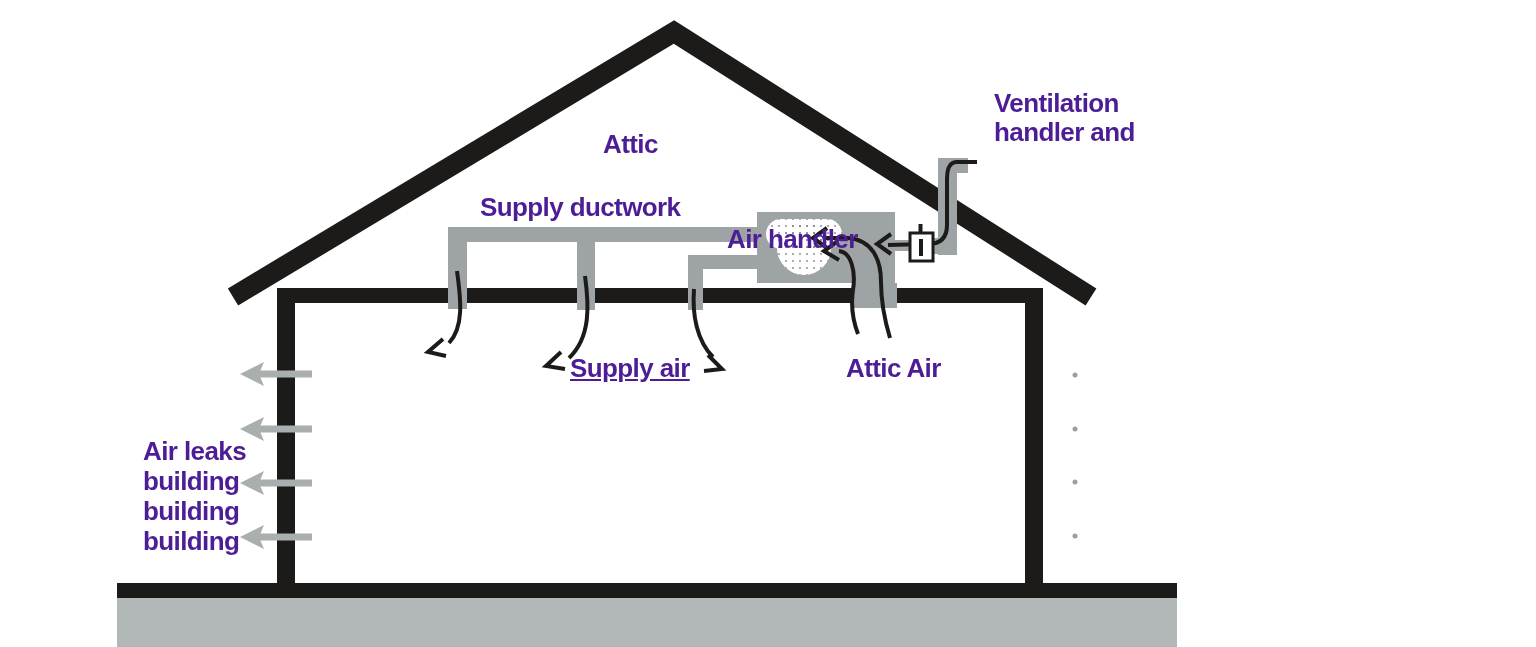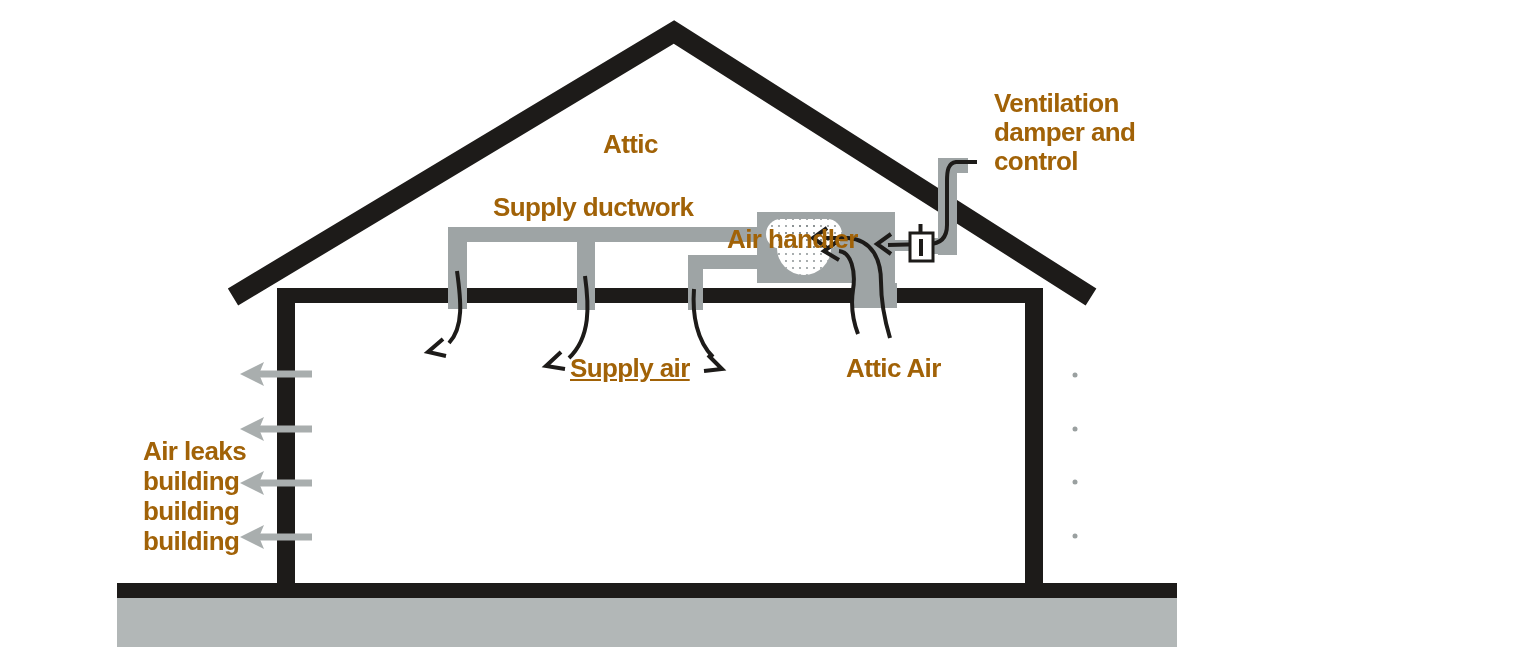--- a/index.html
+++ b/index.html
@@ -11,21 +11,21 @@
     font-family:"Liberation Sans", sans-serif;
   }
   #diagram-svg{position:absolute;left:0;top:0;width:1536px;height:647px;}
   .label{
     position:absolute;
     font-family:"Liberation Sans", sans-serif;
     font-weight:bold;
     font-size:26px;
     line-height:1.05;
     letter-spacing:-0.6px;
-    color:#a16207;
+    color:#4c1d95;
     white-space:nowrap;
   }
   .label .ln{display:block;}
   .lh29 .ln{line-height:29px;}
   .lh30 .ln{line-height:30px;}
 </style>
 </head>
 <body>
 
 <div id="stage">
@@ -120,28 +120,27 @@
     <g fill="#9aa0a0">
       <circle cx="1075" cy="375" r="2.5"></circle>
       <circle cx="1075" cy="429" r="2.5"></circle>
       <circle cx="1075" cy="482" r="2.5"></circle>
       <circle cx="1075" cy="536" r="2.5"></circle>
     </g>
   </svg>
 
   <div class="label" style="left:603px;top:131px;">Attic</div>
 
-  <div class="label" style="left:493px;top:194px;">Supply ductwork</div>
+  <div class="label" style="left:480px;top:194px;">Supply ductwork</div>
 
   <div class="label" style="left:727px;top:178px;margin-top:48px;">Air handler</div>
 
   <div class="label lh29" style="left:994px;top:89px;">
     <span class="ln">Ventilation</span>
-    <span class="ln">damper and</span>
-    <span class="ln">control</span>
+    <span class="ln">handler and</span>
   </div>
 
   <div class="label" style="left:570px;top:355px;text-decoration:underline;">Supply air</div>
 
   <div class="label" style="left:846px;top:355px;">Attic Air</div>
 
   <div class="label lh30" style="left:127px;top:436px;margin-left:16px;">
     <span class="ln">Air leaks</span>
     <span class="ln">building</span>
     <span class="ln">building</span>

